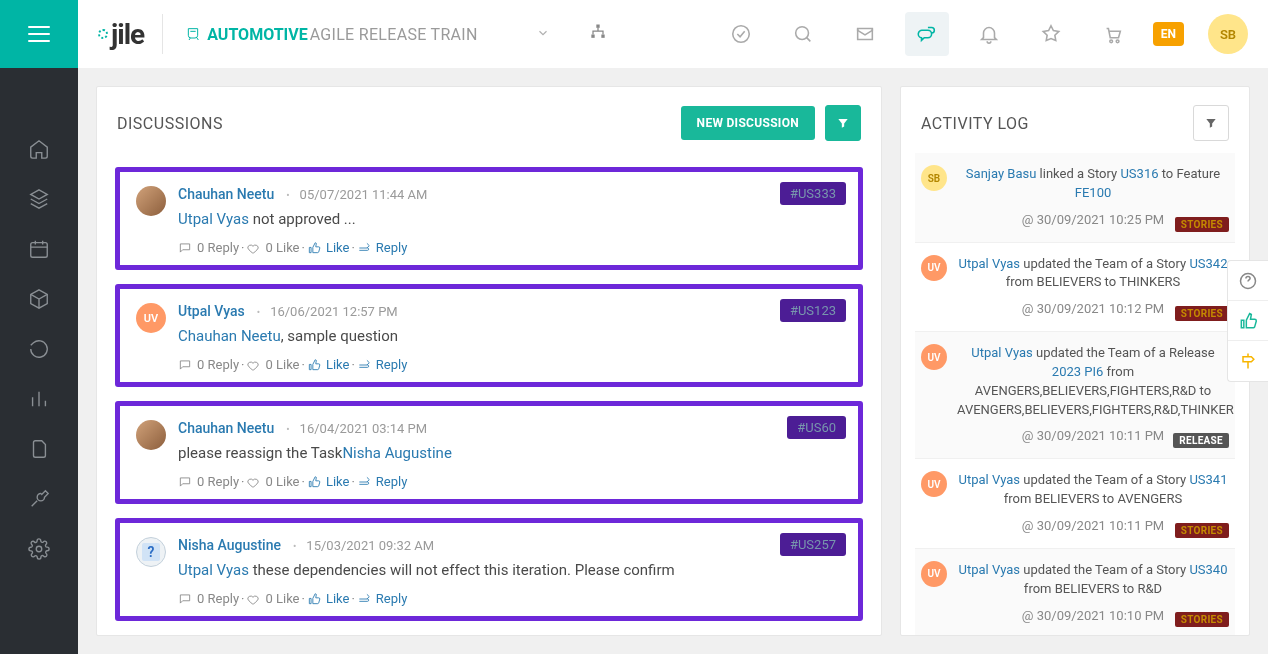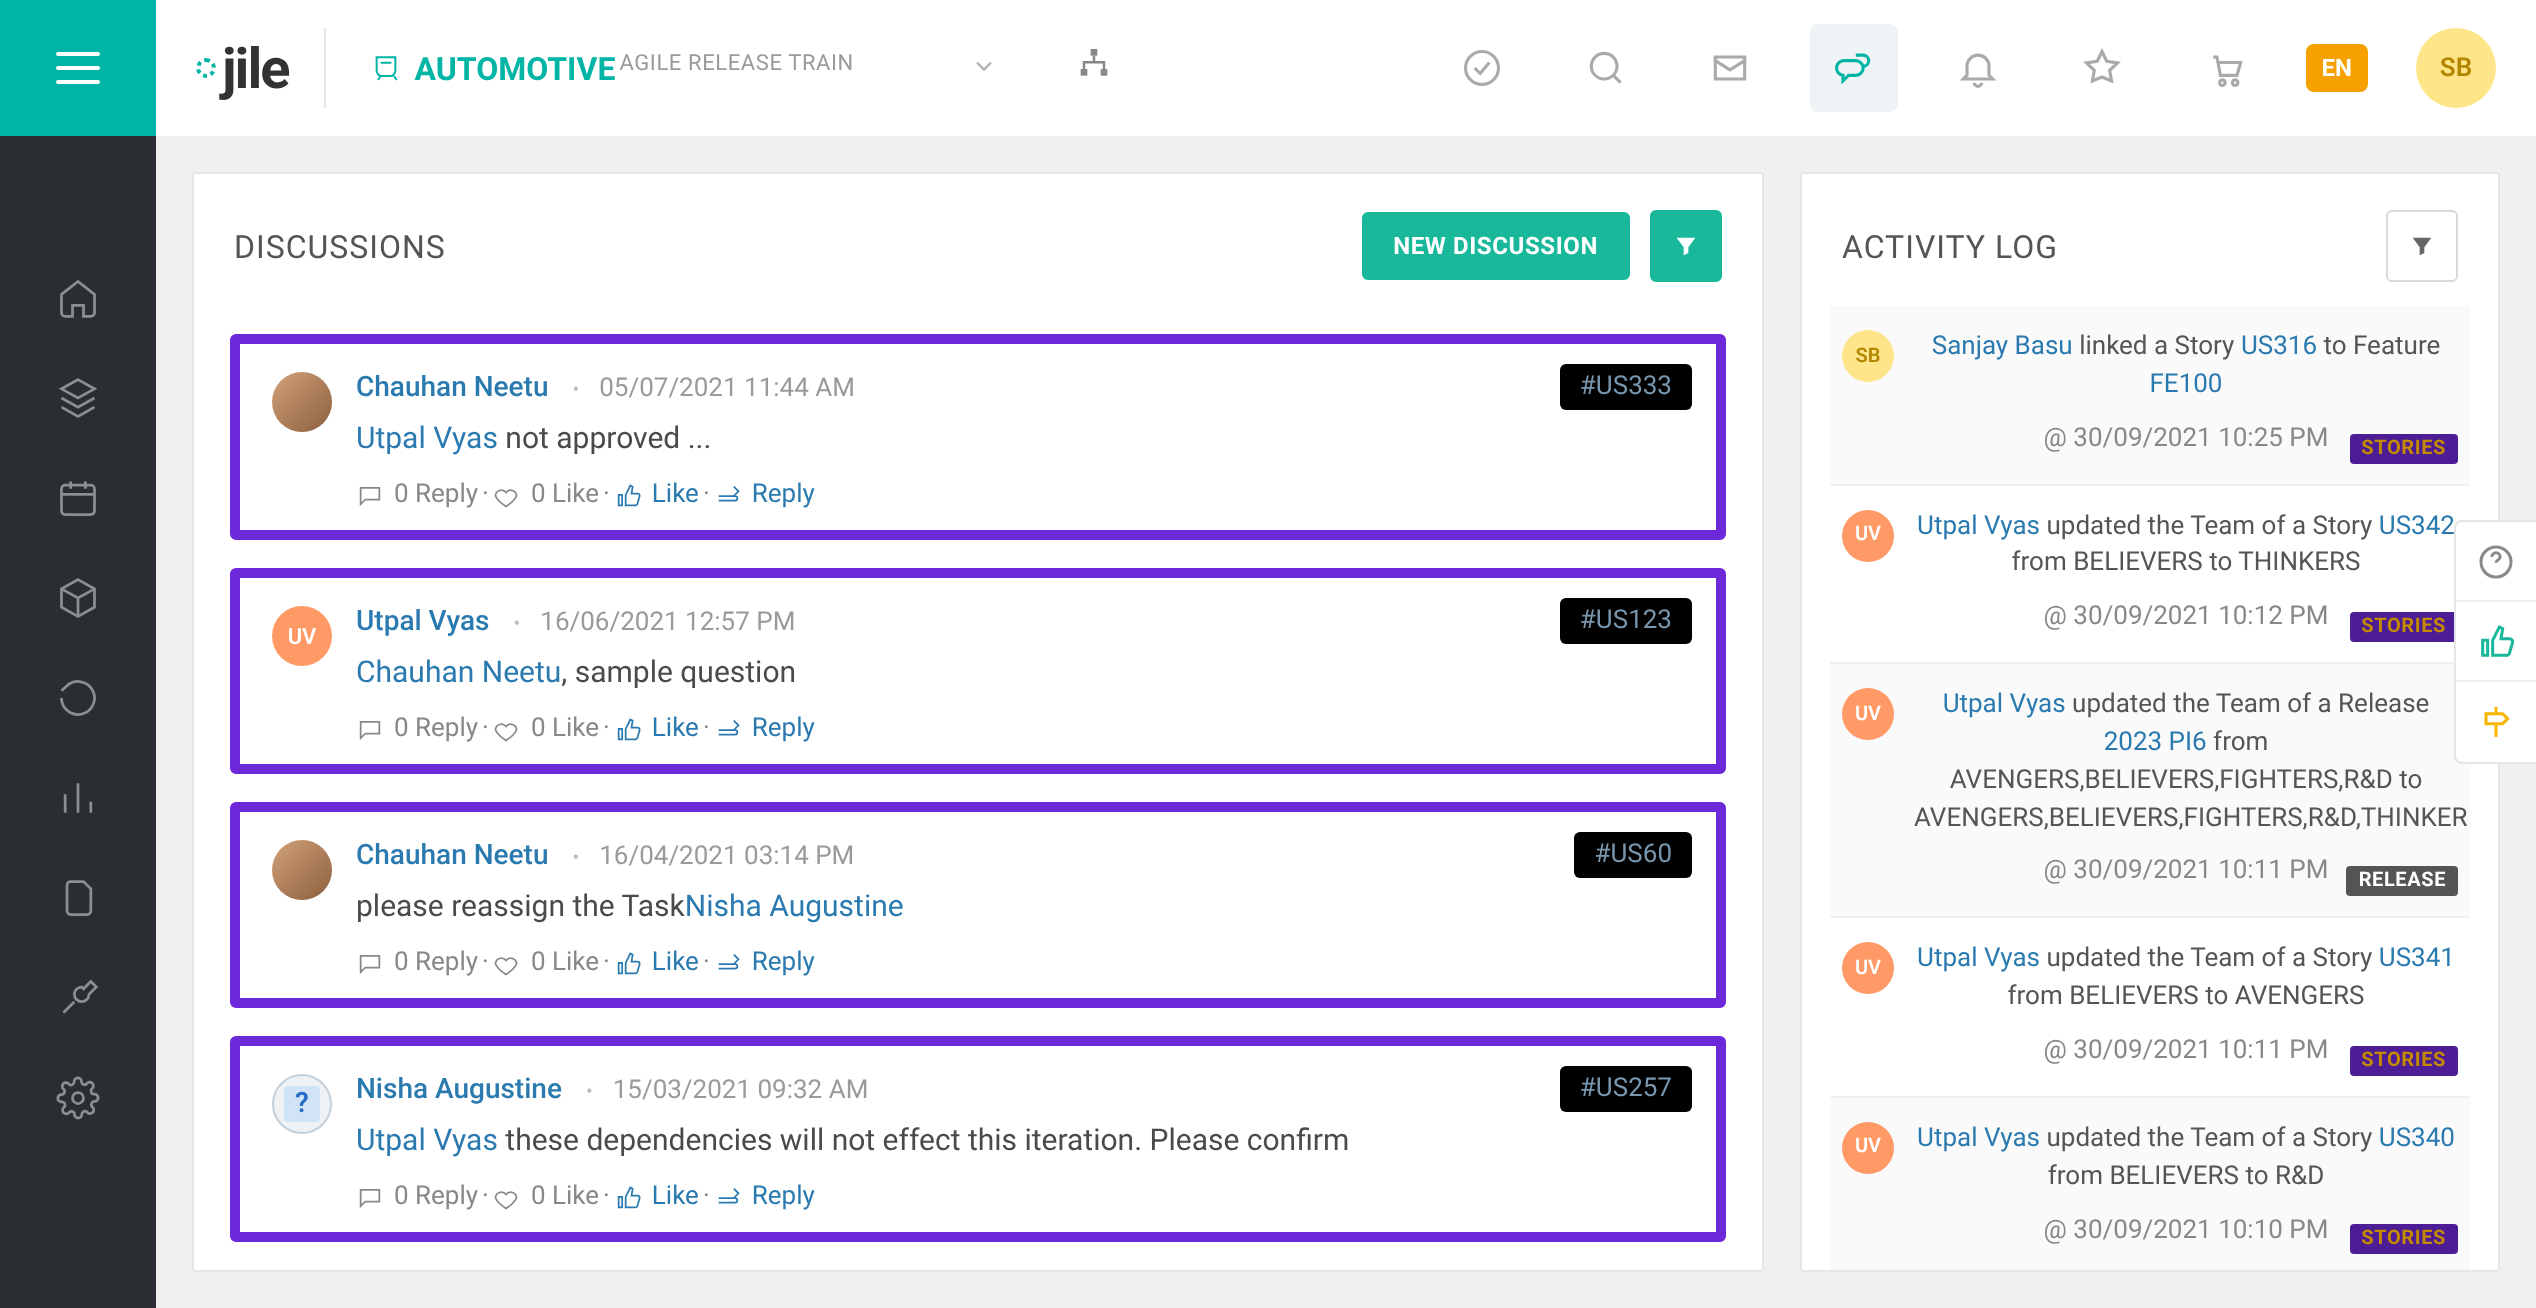--- a/index.html
+++ b/index.html
@@ -18,21 +18,21 @@
 
 .main { flex: 1; display: flex; flex-direction: column; background: #f0f0f0; }
 
 
 .header { height: 68px; background: #fff; display: flex; align-items: center; padding: 0 20px; gap: 18px; }
 .logo { display:flex; align-items:center; gap:3px; padding-right:18px; border-right:1px solid #e5e5e5; height:40px; }
 .logo-txt { font-size: 28px; font-weight: 700; color: #333; letter-spacing: -1px; }
 .project-switch { display: flex; flex-direction: row; justify-content:center; gap:2px; padding-left: 4px; cursor:pointer; }
 .project-name { color: #00b5a5; font-weight: 700; font-size: 16px; text-transform: uppercase; display:flex; align-items:center; gap:6px; }
 .project-name svg{width:16px;height:16px;fill:#00b5a5;}
-.project-subtitle { color: #9a9a9a; font-size: 11px; text-transform: uppercase; letter-spacing: 0.3px; }
+.project-subtitle { color: #9a9a9a; font-size: 16px; text-transform: uppercase; letter-spacing: 0.3px; }
 .project-caret { margin-left: 40px; color:#b0b0b0; align-self:center; }
 .sitemap-icon { margin-left: 20px; color: #888; cursor:pointer; }
 .sitemap-icon svg{width:20px;height:20px;fill:#888;}
 .header-spacer { flex: 1; }
 .header-icon { width: 44px; height: 44px; display: flex; align-items: center; justify-content: center; color: #aaa; cursor: pointer; border-radius:4px; }
 .header-icon.active { background: #eef3f5; color:#00b5a5;}
 .header-icon svg { width: 22px; height: 22px; fill: none; stroke: currentColor; stroke-width: 1.7; }
 .lang-badge { background: #f7a100; color: #fff; font-weight: 700; font-size: 12px; padding: 5px 8px; border-radius: 4px; cursor: pointer; }
 .avatar-btn { width: 40px; height: 40px; border-radius: 50%; background: #ffe58a; color: #b38600; font-weight: 600; font-size: 13px; display: flex; align-items: center; justify-content: center; cursor: pointer; margin-left:6px; }
 
@@ -57,40 +57,40 @@
 .disc-avatar.uv { background: #ff9966; }
 .disc-avatar.na { background:#eef2f5; border:1px solid #c3d0db; }
 .disc-avatar.na span{font-size:14px; color:#2a6cc4; background:#d1e3f6; width:18px;height:18px;display:flex;align-items:center;justify-content:center;border-radius:2px;}
 .disc-body { flex:1; min-width:0; }
 .disc-meta { display: flex; align-items: center; gap: 12px; font-size: 14px; }
 .disc-author { color: #2a7ab0; font-weight: 500; cursor:pointer; }
 .disc-date { color: #9a9a9a; font-size: 13px; }
 .disc-meta .dot::before{content:"•";color:#bbb;margin-right:10px;font-size:10px;}
 .disc-text { color: #4a4a4a; font-size: 15px; padding: 8px 0 12px; }
 .disc-text .mention { color: #2a7ab0; cursor:pointer; }
-.disc-tag { position: absolute; top: 10px; right: 12px; background: #000000; color: #7896ad; font-size: 13px; padding: 4px 10px; border-radius: 3px; cursor:pointer; }
+.disc-tag { position: absolute; top: 10px; right: 12px; background: #4c1d95; color: #7896ad; font-size: 13px; padding: 4px 10px; border-radius: 3px; cursor:pointer; }
 .disc-actions { display: flex; align-items: center; gap: 2px; font-size: 13px; color: #888; border-top: none; }
 .disc-act { display: inline-flex; align-items: center; gap: 5px; }
 .disc-act.link { color: #2a7ab0; cursor: pointer; }
 .disc-act svg{width:14px;height:14px;fill:none;stroke:currentColor;stroke-width:1.5;}
 .disc-act.link svg{stroke:#2a7ab0;}
 
 
 .act-items { flex:1; overflow-y:auto; padding: 0 14px 14px; }
 .act-row { display:flex; gap:10px; padding:12px 6px; position:relative; }
 .act-row + .act-row { border-top: 1px solid #f0f0f0; }
 .act-row:first-child, .act-row.alt { background:#fafafa; }
 .act-av { width:26px;height:26px;border-radius:50%;flex-shrink:0;display:flex;align-items:center;justify-content:center;font-size:10px;font-weight:600;color:#fff; }
 .act-av.sb{background:#ffe58a;color:#b38600;}
 .act-av.uv{background:#ff9966;}
 .act-body{flex:1;min-width:0;font-size:13px;line-height:1.45;color:#555;}
 .act-body .user{color:#2a7ab0;cursor:pointer;}
 .act-body .link{color:#2a7ab0;cursor:pointer;}
 .act-time{color:#888;font-size:13px;margin-top:8px;display:block;}
-.act-badge{position:absolute;right:6px;bottom:10px;background:#4c1d95;color:#c48a00;font-size:10px;font-weight:700;padding:2px 6px;border-radius:2px;letter-spacing:0.3px;}
+.act-badge{position:absolute;right:6px;bottom:10px;background:#7f1d1d;color:#c48a00;font-size:10px;font-weight:700;padding:2px 6px;border-radius:2px;letter-spacing:0.3px;}
 .act-badge.release{background:#555;color:#fff;}
 
 
 .float-right { position:absolute; right:0; top:260px; display:flex; flex-direction:column; background:#fff; border:1px solid #e5e5e5; border-right:none; border-radius:4px 0 0 4px; }
 .float-right .fbtn{width:40px;height:40px;display:flex;align-items:center;justify-content:center;cursor:pointer;color:#888;border-bottom:1px solid #eee;}
 .float-right .fbtn:last-child{border-bottom:none;}
 .float-right .fbtn svg{width:20px;height:20px;fill:none;stroke:currentColor;stroke-width:1.8;}
 .float-right .fbtn.green{color:#19b89a;}
 .float-right .fbtn.yellow{color:#f7b500;}
 </style>

